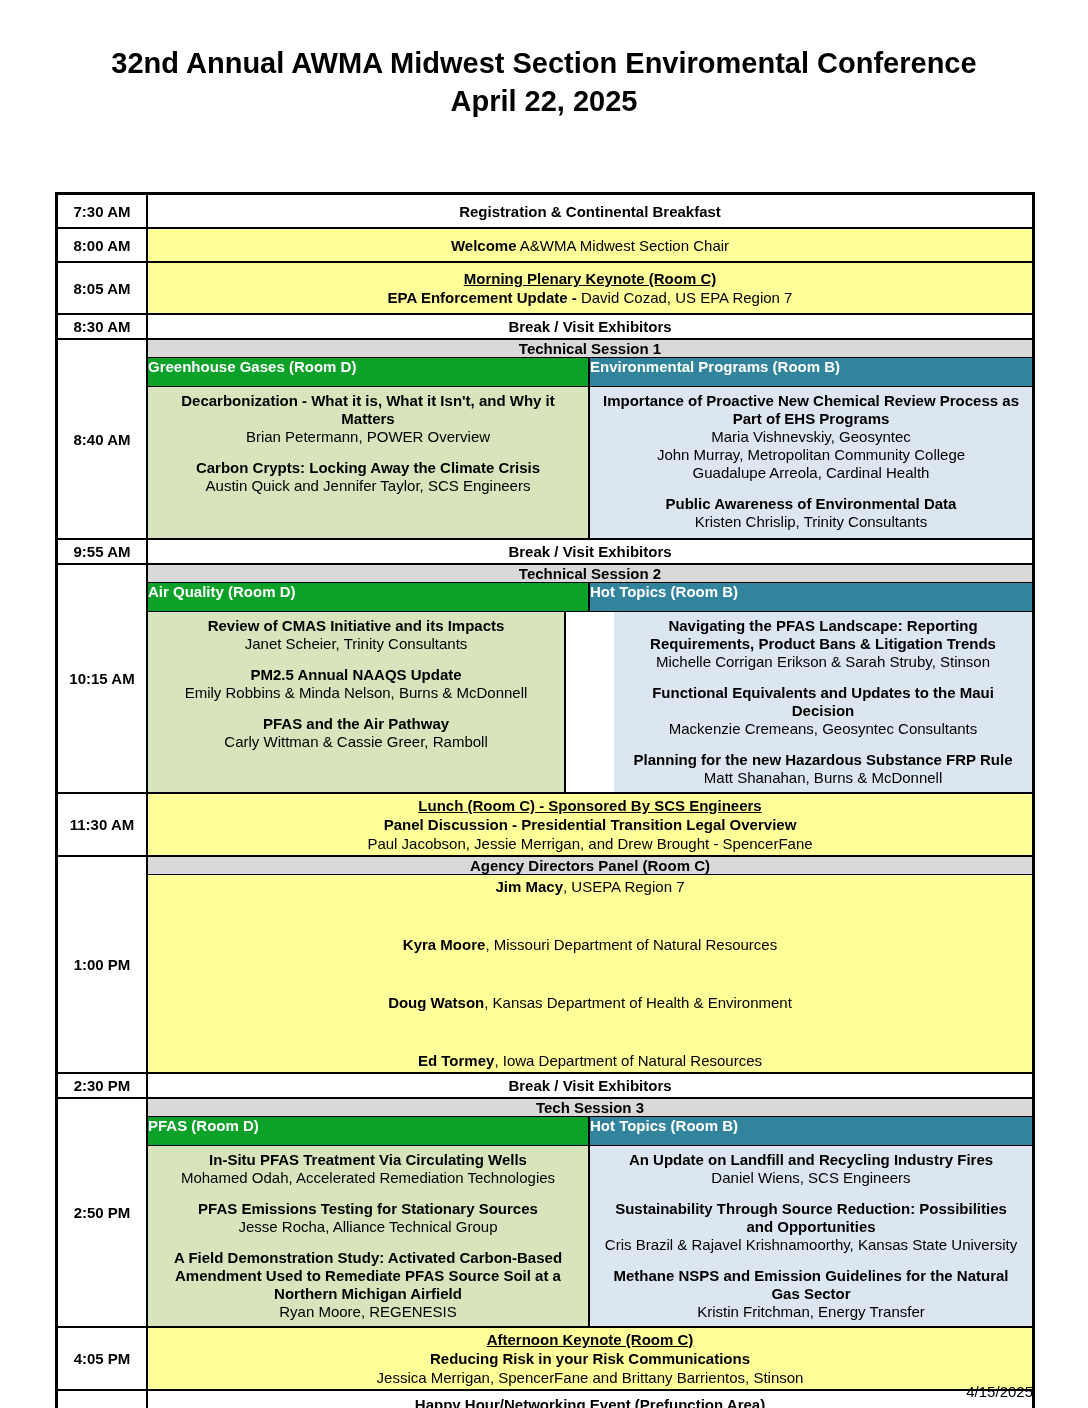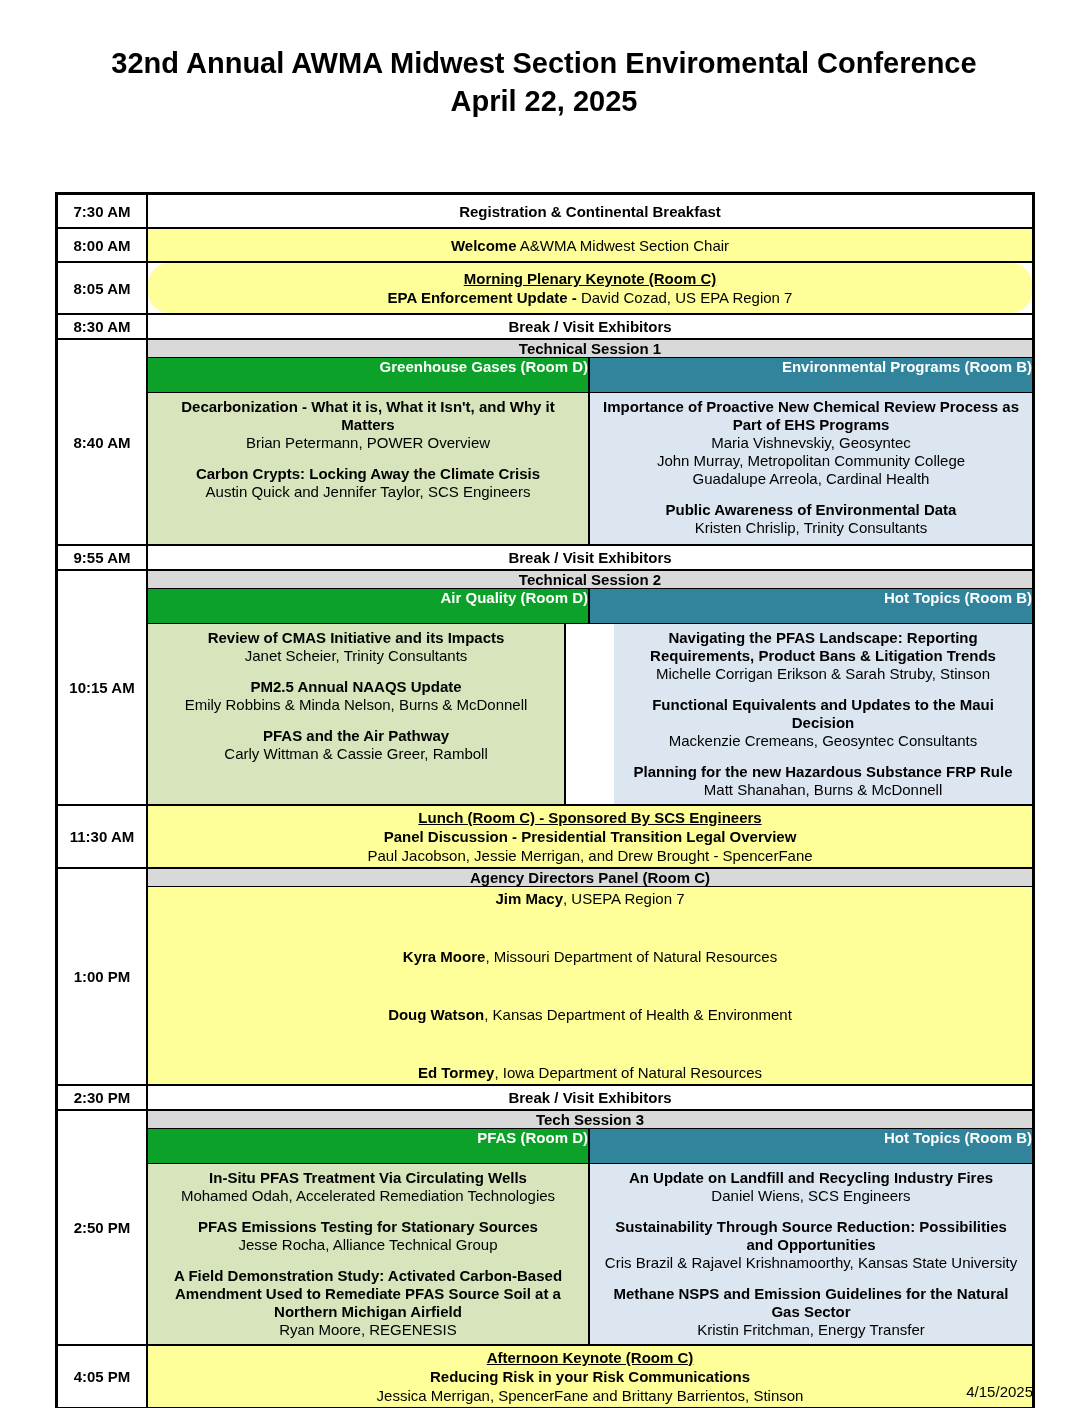--- a/index.html
+++ b/index.html
@@ -30,34 +30,34 @@
   .tcell{
     flex:0 0 90px; border-right:2px solid #000;
     display:flex; align-items:center; justify-content:center;
     font-weight:bold; font-size:15px; background:#fff;
   }
   .ccell{
     flex:1; text-align:center;
     display:flex; flex-direction:column; justify-content:center;
     line-height:19px; padding:2px 6px;
   }
-  .h32{min-height:32px;} .h50{min-height:50px;border-radius:21px;} .h18{min-height:18px;}
+  .h32{min-height:32px;} .h50{min-height:50px;} .h18{min-height:18px;}
   .h57{min-height:57px;} .h46{min-height:46px;} .h78{min-height:78px;gap:39px;}
   .yellow{background:var(--yellow);}
   .b{font-weight:bold;}
   .u{text-decoration:underline;}
   .bcontent{flex:1; display:flex; flex-direction:column;}
   .sessionbar{
     background:var(--gray_bar); font-weight:bold; text-align:center;
     height:18px; line-height:18px; border-bottom:1px solid #000; font-size:15px;
   }
   .colheads{display:flex; border-bottom:1px solid #000;}
   .colhead{
-    flex:1 1 50%; text-align:right; color:#fff; font-weight:bold;
-    height:34px; line-height:18px; font-size:15px;
+    flex:1 1 50%; text-align:left; color:#fff; font-weight:bold;
+    height:28px; line-height:18px; font-size:15px;
   }
   .colhead.green{background:var(--green_header); border-right:2px solid #000;}
   .colhead.teal{background:var(--teal_header);}
   .cols{display:flex; flex:1;}
   .col{
     flex:1 1 50%; text-align:center; padding:5px 10px;
     font-size:15px; line-height:18px;
   }
   .col p{margin:0;}
   .col .gap{height:13px;}

